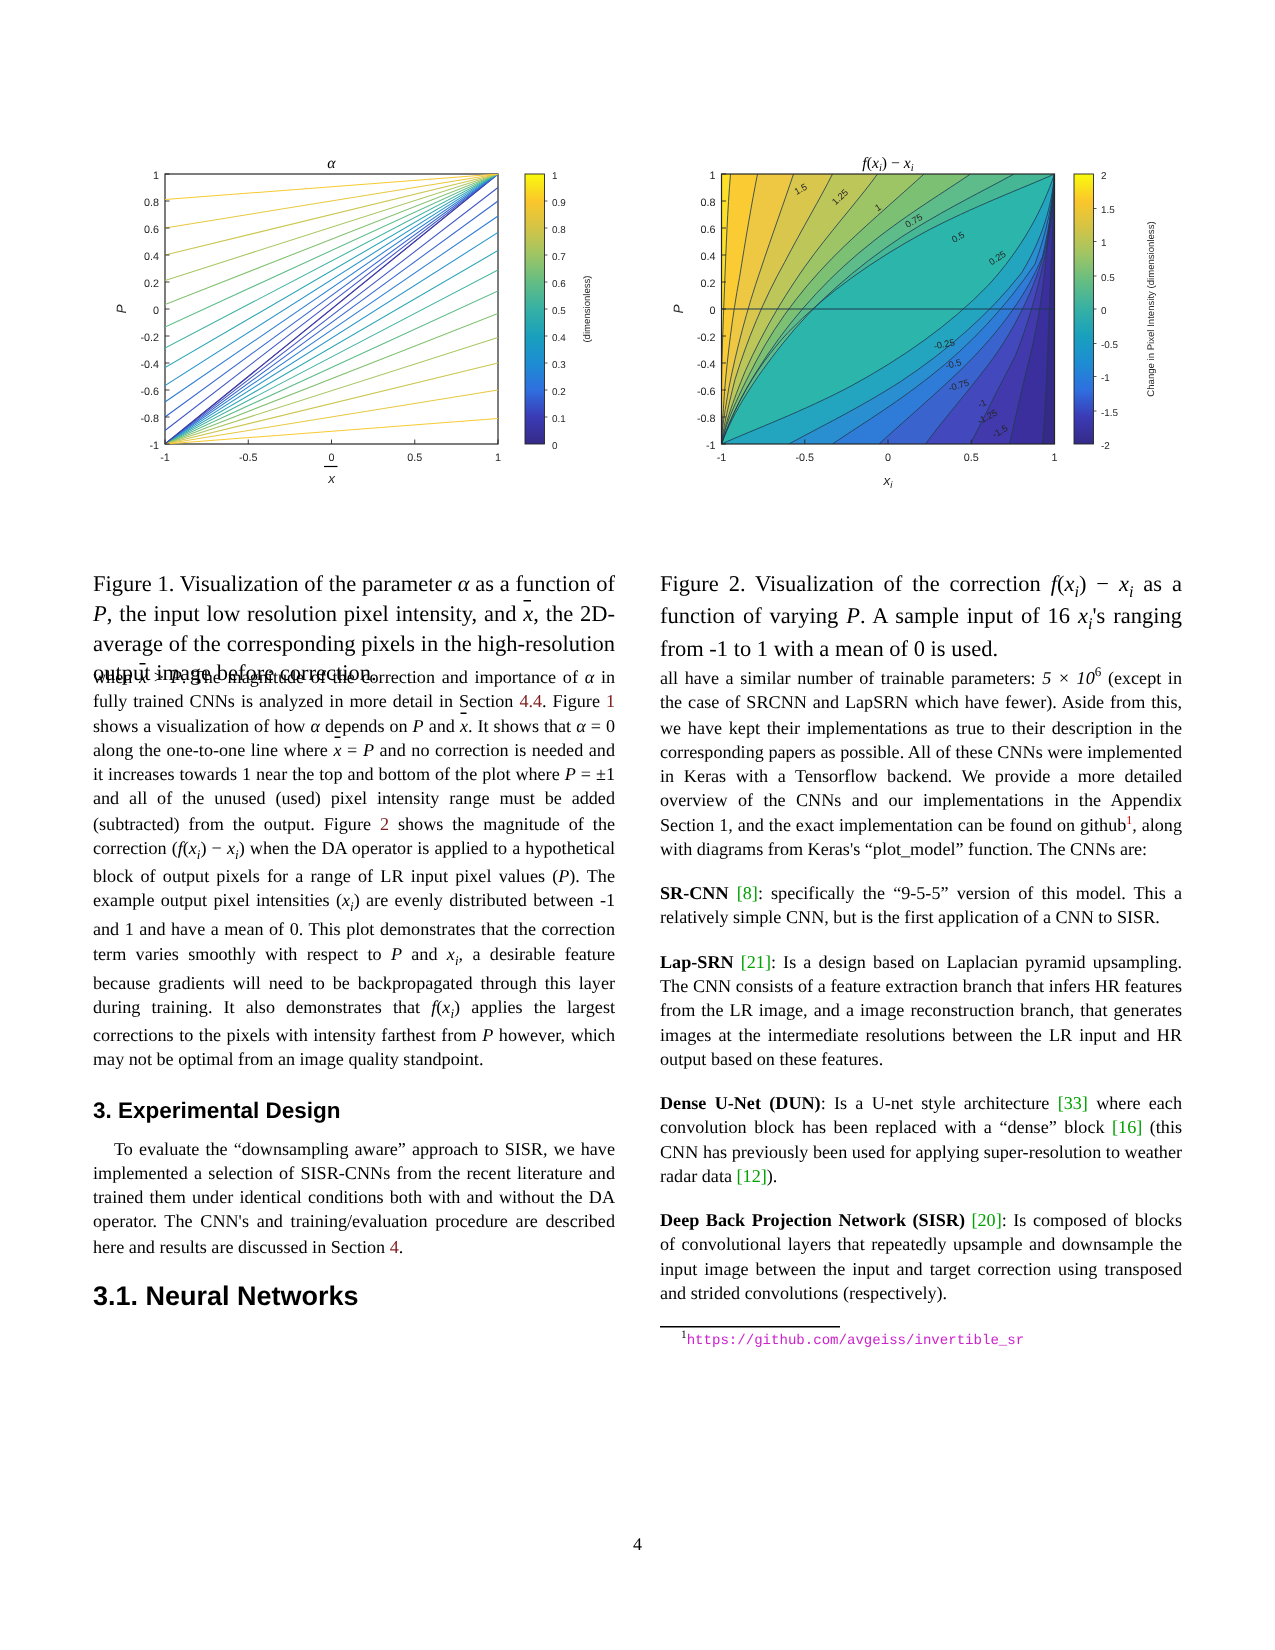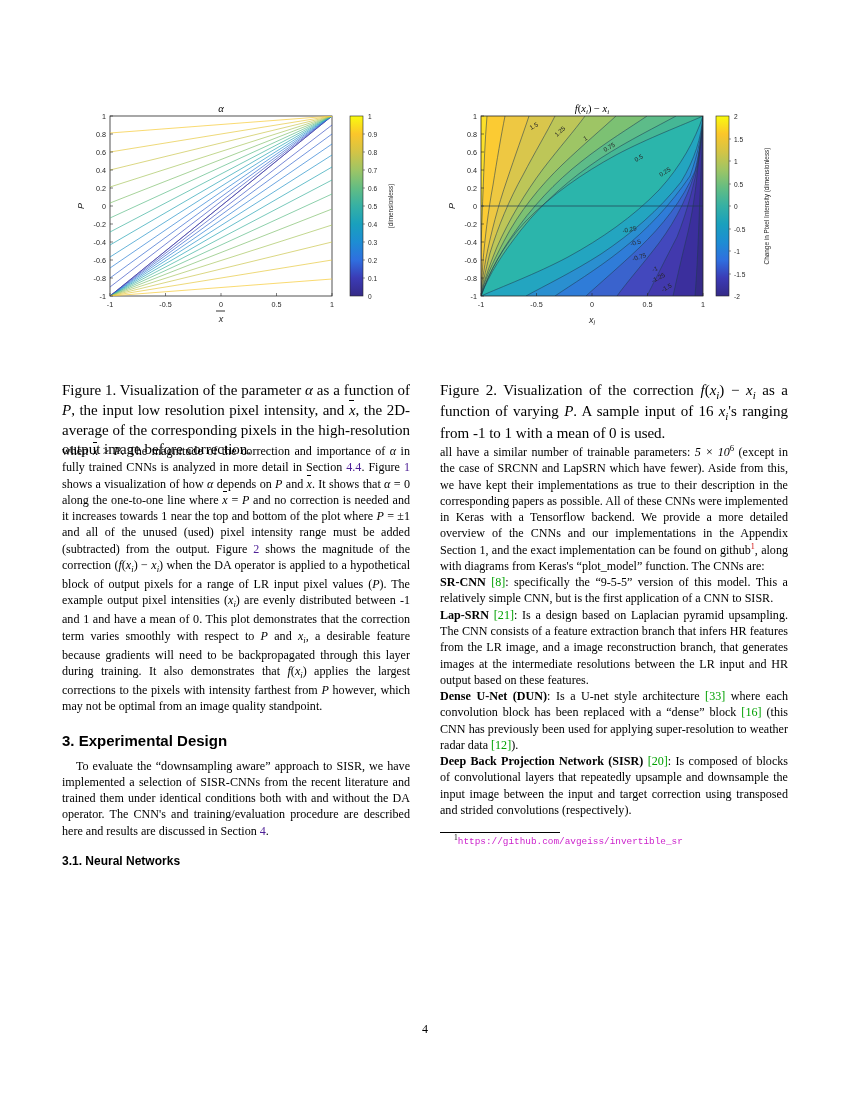--- a/index.html
+++ b/index.html
@@ -73,38 +73,38 @@
     font-size: 12.1px;
     line-height: 1.345;
     text-align: justify;
     text-justify: inter-word;
   }
   .col p {
     margin: 0 0 0 0;
     text-indent: 14px;
   }
   .col p.noindent { text-indent: 0; }
-  .col p + p { margin-top: 0px; }
+  .col p + p { margin-top: 13px; }
 
   h2.sec {
     font-family: "Liberation Sans", "DejaVu Sans", sans-serif;
     font-size: 15px;
     font-weight: bold;
     margin: 17px 0 8px 0;
     line-height: 1.2;
   }
   h3.subsec {
     font-family: "Liberation Sans", "DejaVu Sans", sans-serif;
-    font-size: 12px;
+    font-size: 18px;
     font-weight: bold;
     margin: 15px 0 7px 0;
     line-height: 1.2;
   }
 
-  .ref-red { color: #4c1d95; }
+  .ref-red { color: #7f1d1d; }
   .ref-green { color: #00a000; }
   .bold { font-weight: bold; }
   .entry { margin-top: 11px; }
 
   sup.fn { font-size: 8px; vertical-align: super; color: #cc0000; }
 
   .footnote-rule {
     margin-top: 14px;
     width: 120px;
     height: 1px;

